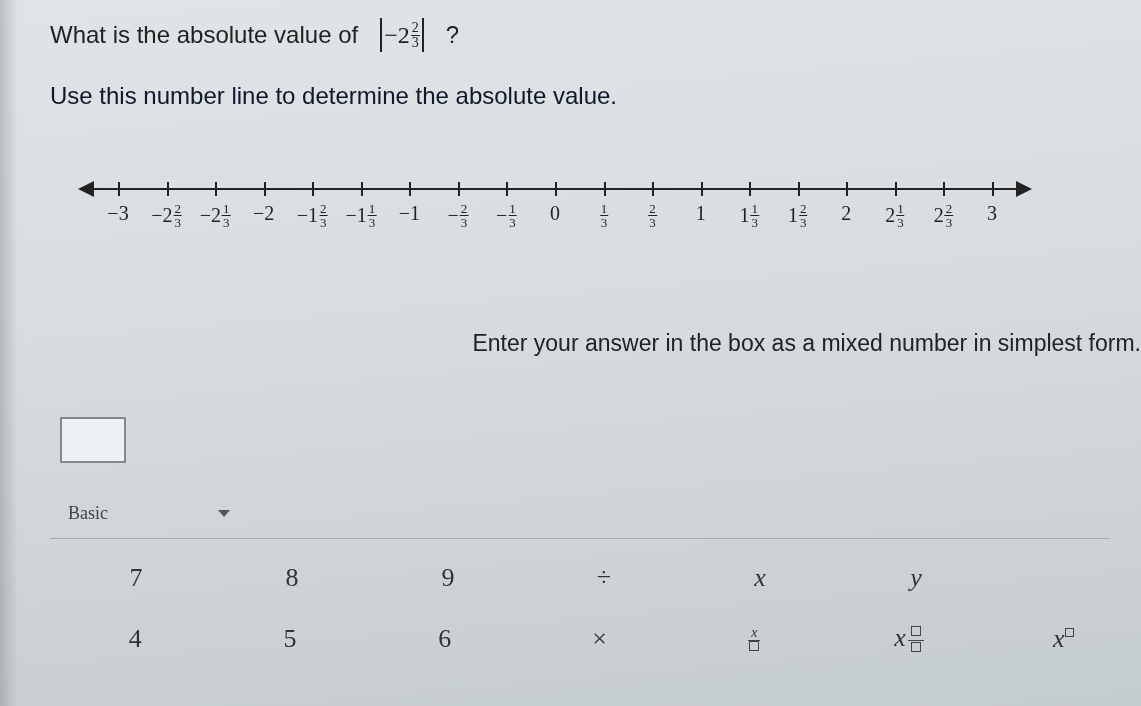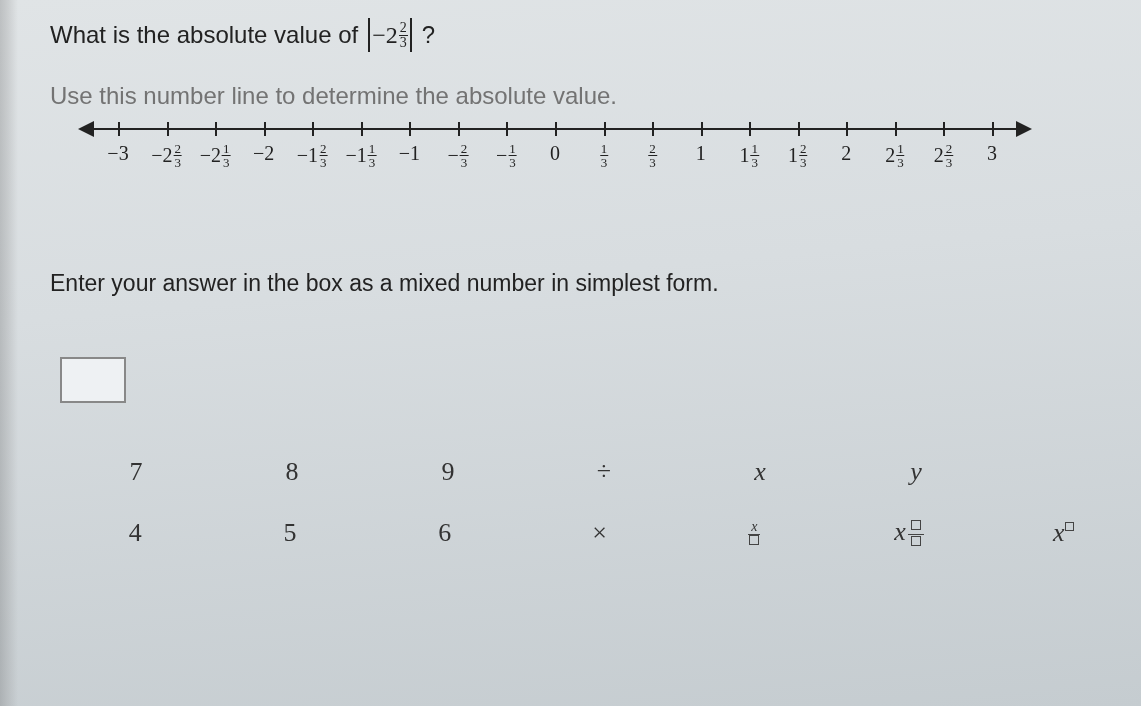--- a/index.html
+++ b/index.html
@@ -14,26 +14,27 @@
   }
   .page {
     padding: 18px 0 0 50px;
   }
   .question-line {
     font-size: 24px;
     font-weight: 400;
     color: #222;
     display: flex;
     align-items: center;
-    gap: 8px;
+    gap: 20px;
     margin-bottom: 30px;
   }
   .instruction {
     font-size: 24px;
-    color: #737373;
+    color: #0f172a;
+    margin-bottom: 60px;
   }
   .abs-bars { font-family: 'Times New Roman', serif; font-size: 30px; display:inline-flex; align-items:center;}
   .abs-bars .bar { display:inline-block; width:2px; height:34px; background:#222; margin:0 2px;}
   .mixed { display:inline-flex; align-items:center; font-family:'Times New Roman', serif;}
   .mixed .whole { font-size:24px; margin-right:1px;}
   .mixed .frac { display:inline-flex; flex-direction:column; align-items:center; font-size:14px; line-height:1; }
   .mixed .frac .num { border-bottom:1.5px solid #222; padding:0 1px;}
   .mixed .frac .den { padding:0 1px;}
 
   
@@ -41,21 +42,21 @@
   .nl-line { position:absolute; top:18px; left:0; right:0; height:2px; background:#222;}
   .nl-arrow-l, .nl-arrow-r { position:absolute; top:11px; width:0; height:0; border-top:8px solid transparent; border-bottom:8px solid transparent;}
   .nl-arrow-l { left:-2px; border-right:16px solid #222;}
   .nl-arrow-r { right:-2px; border-left:16px solid #222;}
   .tick { position:absolute; top:12px; width:2px; height:14px; background:#222;}
   .tick-label { position:absolute; top:32px; transform:translateX(-50%); font-family:'Times New Roman', serif; font-size:18px; color:#222; white-space:nowrap; display:flex; align-items:flex-start;}
   .tick-label .mixed .whole { font-size:20px; }
   .tick-label .mixed .frac { font-size:13px; }
   .tick-label .plain { font-size:20px;}
 
-  .enter-instr { font-size:23px; color:#222; margin-bottom:60px;}
+  .enter-instr { font-size:23px; color:#222; margin-bottom:60px;text-align:right;}
 
   .answer-box {
     width:66px; height:46px; border:2px solid #888; background:#eef1f3; margin-left:10px; margin-bottom:30px;
   }
 
   .keypad-header {
     display:flex; align-items:center; gap:110px; padding:10px 18px 14px 18px;
     font-family:'Times New Roman', serif; font-size:18px; color:#444;
     border-bottom:1px solid #aaa; width: 1060px;
   }
@@ -257,20 +258,24 @@
         <div class="tick-label" style="left: 912px;">
           <span class="plain">3</span>
         </div>
       </div>
   </div>
 
   <div class="enter-instr">Enter your answer in the box as a mixed number in simplest form.</div>
 
   <div class="answer-box"></div>
 
+  <div class="keypad-header">
+    <span>Basic</span>
+    <span class="dropdown-caret"></span>
+  </div>
 
   <div class="keypad-row">
     <div class="key">7</div>
     <div class="key">8</div>
     <div class="key">9</div>
     <div class="key">÷</div>
     <div class="key it">x</div>
     <div class="key it">y</div>
   </div>
 

